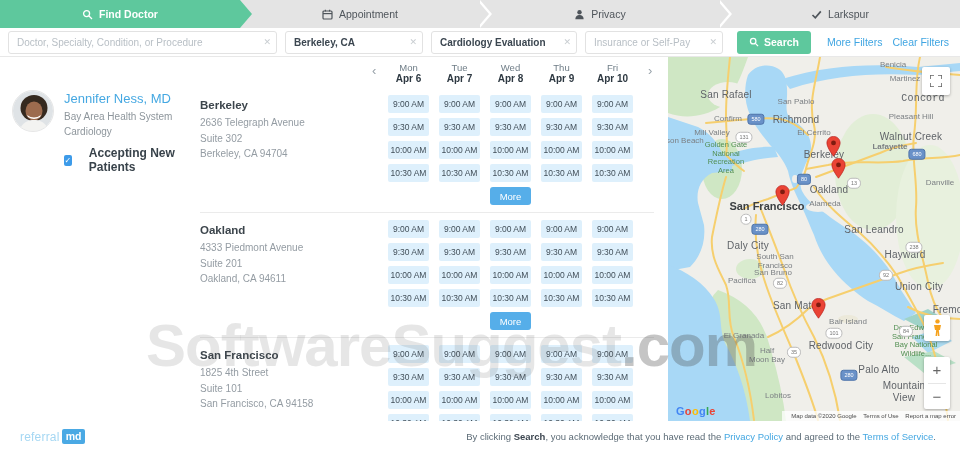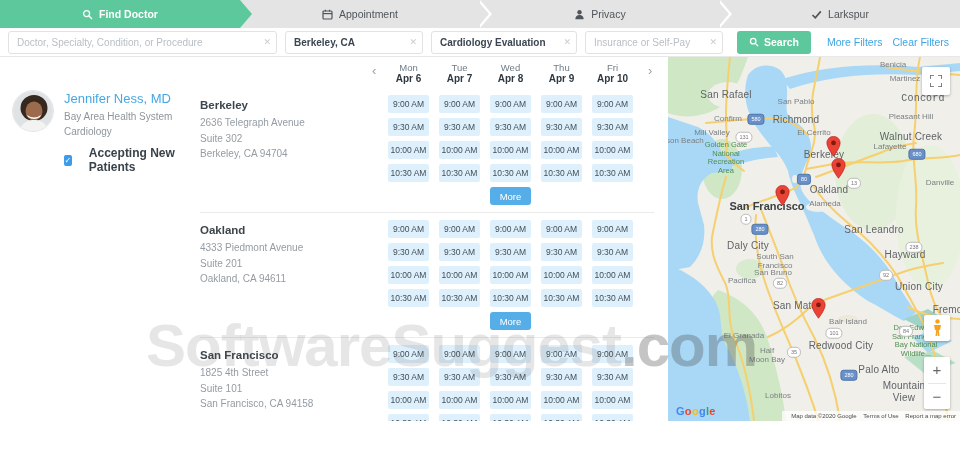--- a/index.html
+++ b/index.html
@@ -383,21 +383,21 @@
           <div class="mlabel city" style="left: 58px; top: 38px;">San Rafael</div>
           <div class="mlabel town" style="left: 128px; top: 45px;">San Pablo</div>
           <div class="mlabel city" style="left: 255px; top: 42px; font-family: Liberation Mono, monospace;">Concord</div>
           <div class="mlabel town" style="left: 243px; top: 60px;">Pleasant Hill</div>
           <div class="mlabel city" style="left: 128px; top: 63px;">Richmond</div>
           <div class="mlabel town" style="left: 60px; top: 62px;">Confirm</div>
           <div class="mlabel town" style="left: 146px; top: 76px;">El Cerrito</div>
           <div class="mlabel city" style="left: 243px; top: 80px;">Walnut Creek</div>
           <div class="mlabel town" style="left: 44px; top: 76px;">Mill Valley</div>
           <div class="mlabel town" style="left: 10px; top: 84px;">Stinson Beach</div>
-          <div class="mlabel town" style="left: 222px; top: 90px;">Lafayette</div>
+          <div class="mlabel town" style="left: 222px; top: 90px; font-weight: bold;">Lafayette</div>
           <div class="mlabel park" style="left: 58px; top: 101px;">Golden Gate
 National
 Recreation
 Area</div>
           <div class="mlabel city" style="left: 156px; top: 98px;">Berkeley</div>
           <div class="mlabel town" style="left: 272px; top: 126px;">Danville</div>
           <div class="mlabel city" style="left: 161px; top: 133px;">Oakland</div>
           <div class="mlabel town" style="left: 157px; top: 147px;">Alameda</div>
           <div class="mlabel city-major" style="left: 99px; top: 149px;">San Francisco</div>
           <div class="mlabel city" style="left: 206px; top: 173px;">San Leandro</div>
@@ -474,14 +474,23 @@
       <div class="attrib">
         <span>Map data ©2020 Google</span>
         <span>Terms of Use</span>
         <span>Report a map error</span>
       </div>
     </div>
   </div>
 
   <div class="watermark"><span>SoftwareSuggest</span><span class="suffix">.com</span></div>
 
+  <div class="footer">
+    <div class="logo">
+      <span class="word">referral</span>
+      <span class="badge">md</span>
+    </div>
+    <div class="disclaimer">
+      <span>By clicking </span><b>Search</b><span>, you acknowledge that you have read the </span><a>Privacy Policy</a><span> and agreed to the </span><a>Terms of Service</a><span>.</span>
+    </div>
+  </div>
 
 </div>
 
 </body></html>

